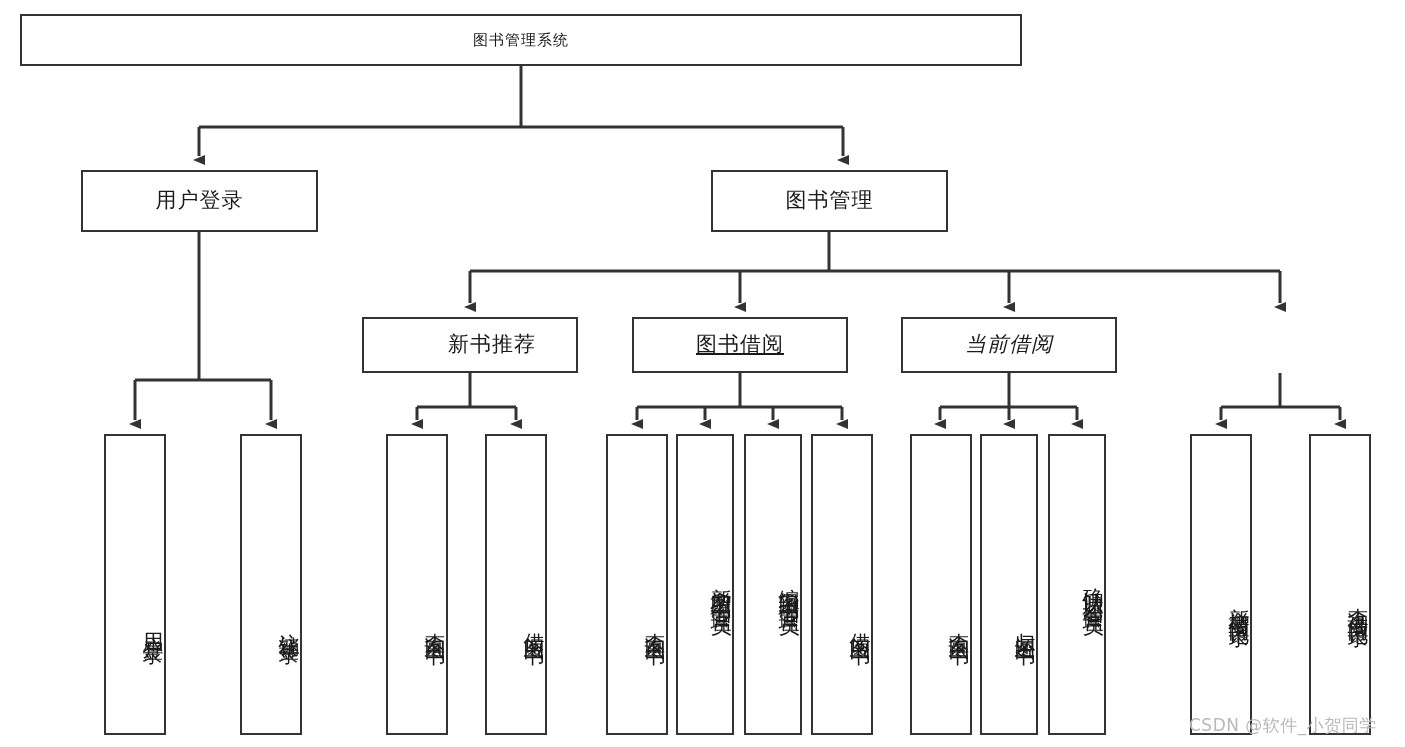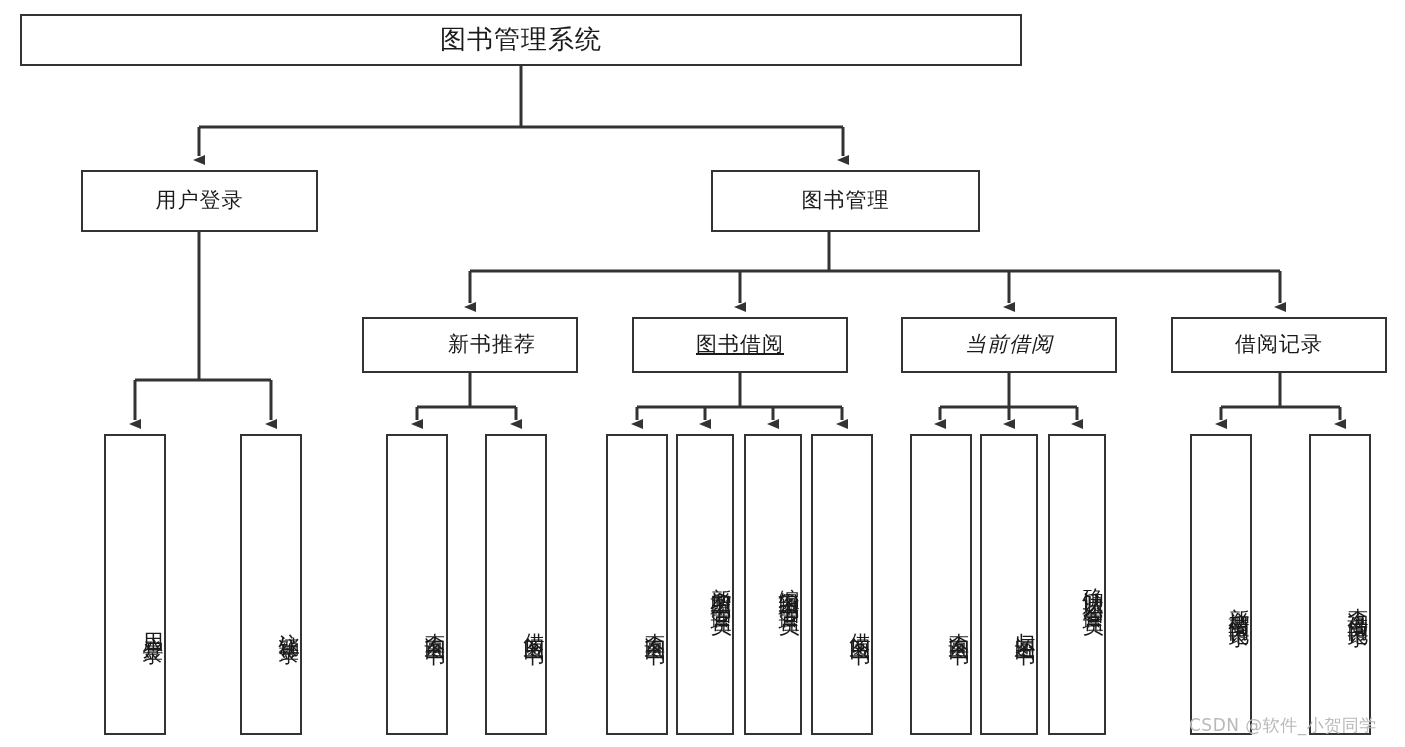--- a/index.html
+++ b/index.html
@@ -33,21 +33,21 @@
     display: flex;
     align-items: center;
     justify-content: center;
     color: #1a1a1a;
   }
   .node-h {
     font-size: 21px;
     letter-spacing: 1px;
     line-height: 1.2;
   }
-  .node-root { font-size: 26px; justify-content: center; }
+  .node-root { font-size: 15px; justify-content: center; }
   .node-v {
     writing-mode: vertical-rl;
     text-orientation: upright;
     font-size: 21px;
     letter-spacing: 4px;
     line-height: 1.1;
     align-items: flex-start;
     justify-content: center;
     padding-top: 6px;
   }
@@ -135,39 +135,36 @@
   </svg>
 
   <div class="node node-h node-root" style="left:20px; top:14px; width:1002px; height:52px;">
     <span>图书管理系统</span>
   </div>
 
   <div class="node node-h" style="left:81px; top:170px; width:237px; height:62px;">
     <span>用户登录</span>
   </div>
 
-  <div class="node node-h" style="left:711px; top:170px; width:269px; height:62px;">
+  <div class="node node-h" style="left:711px; top:170px; width:237px; height:62px;">
     <span>图书管理</span>
   </div>
 
   <div class="node node-h" style="left:362px; top:317px; width:216px; height:56px;padding-left:44px;">
     <span>新书推荐</span>
   </div>
 
   <div class="node node-h" style="left:632px; top:317px; width:216px; height:56px;text-decoration:underline;">
     <span>图书借阅</span>
   </div>
 
   <div class="node node-h" style="left:901px; top:317px; width:216px; height:56px;font-style:italic;">
     <span>当前借阅</span>
   </div>
 
-  <div class="node node-h" style="left:1171px; top:317px; width:216px; height:56px;">
-    <span>借阅记录</span>
-  </div>
 
   <div class="node node-v" style="left:104px; top:434px; width:62px; height:301px; padding-top:78px;">
     <span class="vtext">用户登录</span>
   </div>
 
   <div class="node node-v" style="left:240px; top:434px; width:62px; height:301px; padding-top:78px;">
     <span class="vtext">注销登录</span>
   </div>
 
   <div class="node node-v" style="left:386px; top:434px; width:62px; height:301px; padding-top:78px;">

